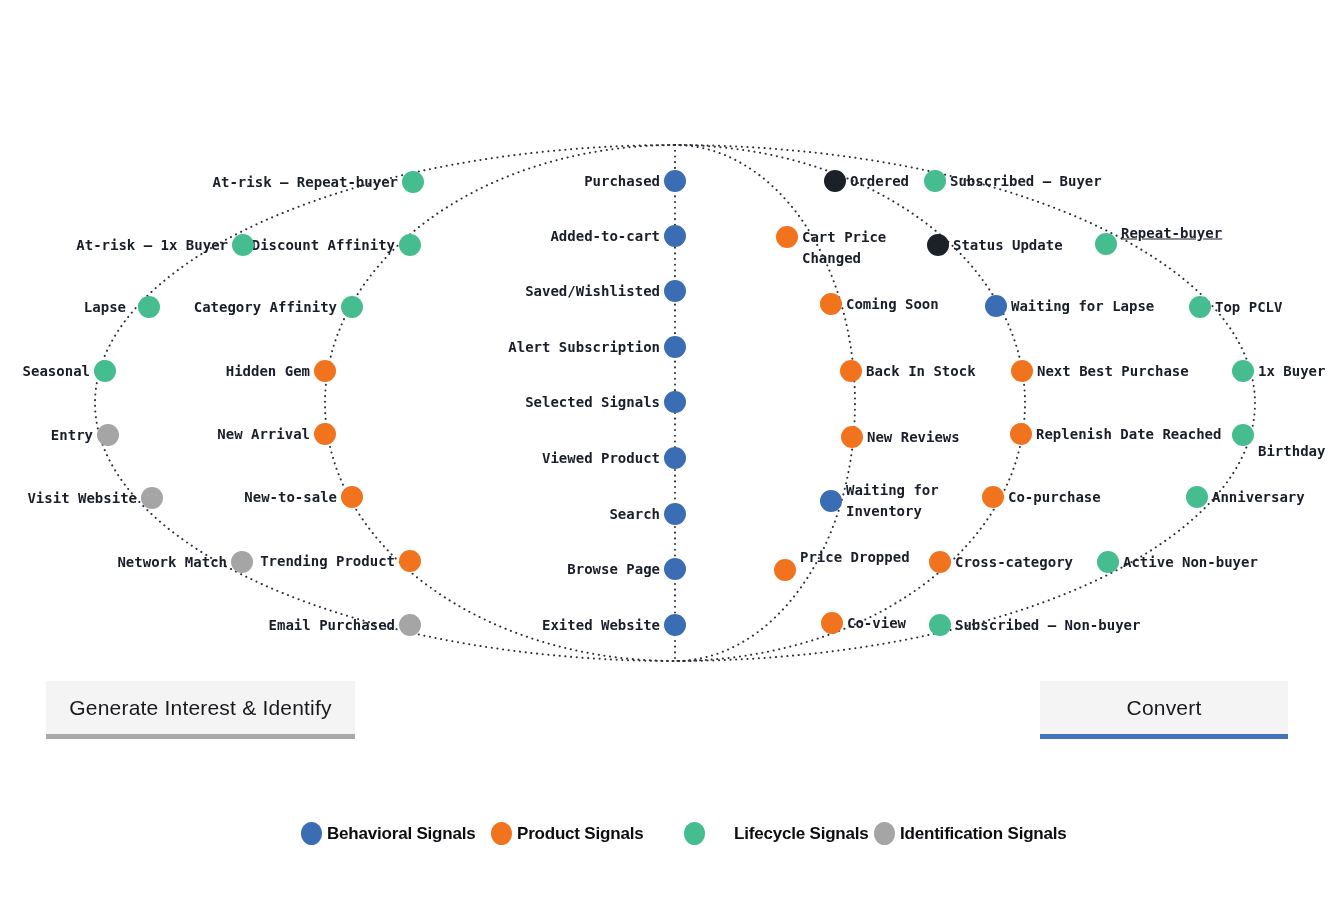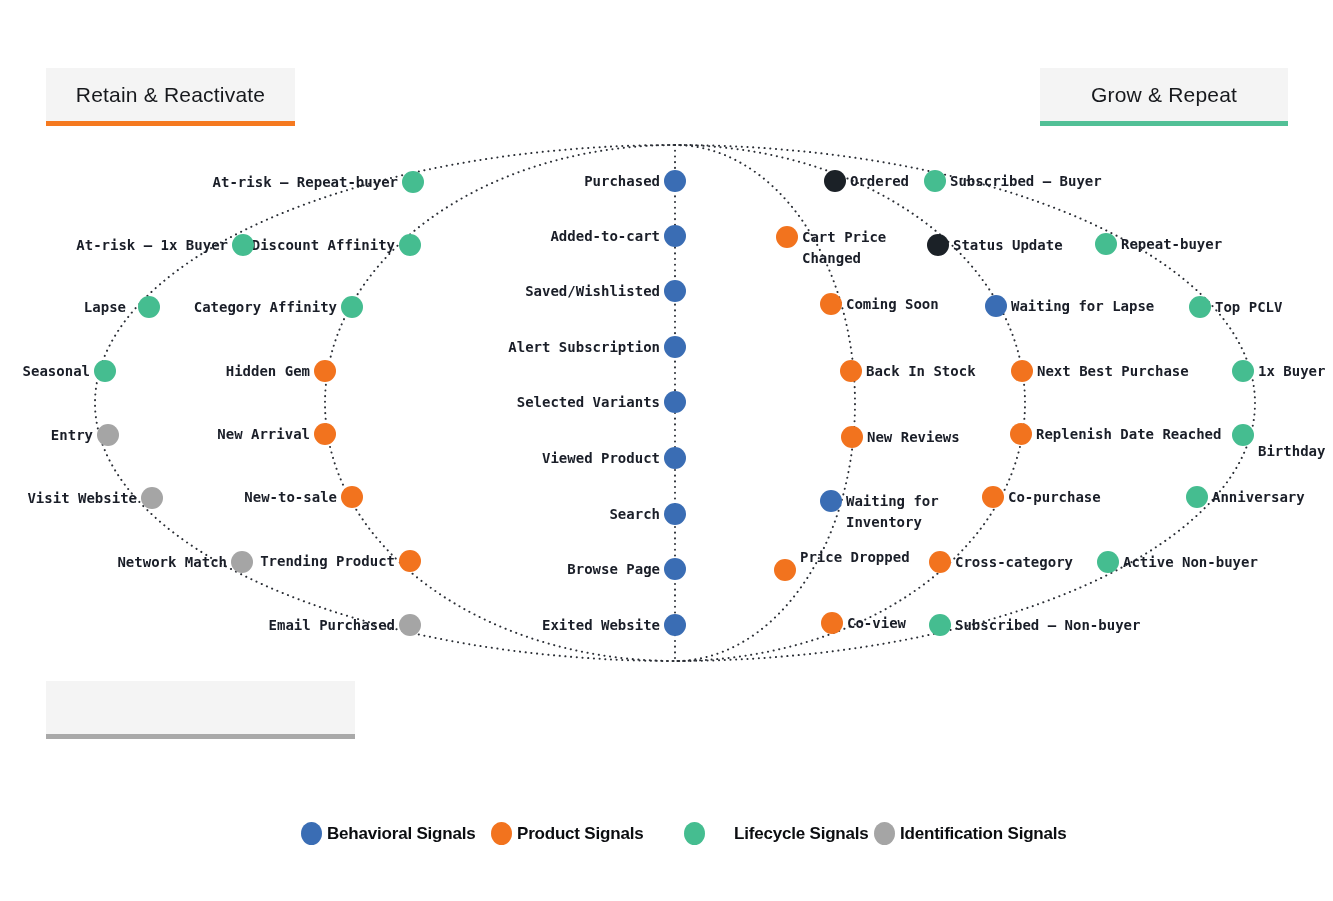--- a/index.html
+++ b/index.html
@@ -28,55 +28,52 @@
 <div id="stage">
 
   <svg id="curves" width="1333" height="901">
       <path d="M 675 145 L 675 661" stroke="#2A2E35" stroke-width="2" fill="none" stroke-linecap="round" stroke-dasharray="0.1 5.6"></path>
       <ellipse cx="675" cy="403" rx="580" ry="258" stroke="#2A2E35" stroke-width="2" fill="none" stroke-linecap="round" stroke-dasharray="0.1 5.6"></ellipse>
       <path d="M 675 145 A 350 258 0 0 0 675 661" stroke="#2A2E35" stroke-width="2" fill="none" stroke-linecap="round" stroke-dasharray="0.1 5.6"></path>
       <path d="M 675 145 A 180 258 0 0 1 675 661" stroke="#2A2E35" stroke-width="2" fill="none" stroke-linecap="round" stroke-dasharray="0.1 5.6"></path>
       <path d="M 675 145 A 350 258 0 0 1 675 661" stroke="#2A2E35" stroke-width="2" fill="none" stroke-linecap="round" stroke-dasharray="0.1 5.6"></path>
     </svg>
 
-  <div class="quad-box" style="left:46px;top:68px;width:249px;height:53px;">
-    <span>Retain &amp; Reactivate</span>
-    <span class="accent" style="background: rgb(245, 121, 31);"></span>
-  </div>
-
-  <div class="quad-box" style="left:1040px;top:68px;width:248px;height:53px;">
-    <span>Grow &amp; Repeat</span>
-    <span class="accent" style="background: rgb(82, 192, 150);"></span>
-  </div>
+
 
   <div class="quad-box" style="left:46px;top:681px;width:309px;height:53px;">
+    <span>Generate Interest &amp; Identify</span>
     <span class="accent" style="background: rgb(169, 169, 169);"></span>
   </div>
 
+  <div class="quad-box" style="left:1040px;top:681px;width:248px;height:53px;">
+    <span>Convert</span>
+    <span class="accent" style="background: rgb(68, 114, 184);"></span>
+  </div>
 
   <div id="nodes">
       <div class="node">
         <span class="dot" style="left: 675px; top: 181px; background: rgb(58, 109, 180);"></span>
         <span class="nlabel side-left" style="left: 660px; top: 181px;">Purchased</span>
       </div>
       <div class="node">
         <span class="dot" style="left: 675px; top: 236px; background: rgb(58, 109, 180);"></span>
         <span class="nlabel side-left" style="left: 660px; top: 236px;">Added-to-cart</span>
       </div>
       <div class="node">
         <span class="dot" style="left: 675px; top: 291px; background: rgb(58, 109, 180);"></span>
         <span class="nlabel side-left" style="left: 660px; top: 291px;">Saved/Wishlisted</span>
       </div>
       <div class="node">
         <span class="dot" style="left: 675px; top: 347px; background: rgb(58, 109, 180);"></span>
         <span class="nlabel side-left" style="left: 660px; top: 347px;">Alert Subscription</span>
       </div>
       <div class="node">
         <span class="dot" style="left: 675px; top: 402px; background: rgb(58, 109, 180);"></span>
-        <span class="nlabel side-left" style="left: 660px; top: 402px;">Selected Variants</span>
+        <span class="nlabel side-left" style="left: 660px; top: 402px;">Selected Signals</span>
       </div>
       <div class="node">
         <span class="dot" style="left: 675px; top: 458px; background: rgb(58, 109, 180);"></span>
         <span class="nlabel side-left" style="left: 660px; top: 458px;">Viewed Product</span>
       </div>
       <div class="node">
         <span class="dot" style="left: 675px; top: 514px; background: rgb(58, 109, 180);"></span>
         <span class="nlabel side-left" style="left: 660px; top: 514px;">Search</span>
       </div>
       <div class="node">
@@ -155,21 +152,21 @@
       <div class="node">
         <span class="dot" style="left: 851px; top: 371px; background: rgb(242, 115, 30);"></span>
         <span class="nlabel side-right" style="left: 866px; top: 371px;">Back In Stock</span>
       </div>
       <div class="node">
         <span class="dot" style="left: 852px; top: 437px; background: rgb(242, 115, 30);"></span>
         <span class="nlabel side-right" style="left: 867px; top: 437px;">New Reviews</span>
       </div>
       <div class="node">
         <span class="dot" style="left: 831px; top: 501px; background: rgb(58, 109, 180);"></span>
-        <span class="nlabel side-right multi" style="left: 846px; top: 501px;">Waiting for
+        <span class="nlabel side-right multi" style="left: 846px; top: 490px;">Waiting for
 Inventory</span>
       </div>
       <div class="node">
         <span class="dot" style="left: 785px; top: 570px; background: rgb(242, 115, 30);"></span>
         <span class="nlabel side-right" style="left: 800px; top: 557px;">Price Dropped</span>
       </div>
       <div class="node">
         <span class="dot" style="left: 832px; top: 623px; background: rgb(242, 115, 30);"></span>
         <span class="nlabel side-right" style="left: 847px; top: 623px;">Co-view</span>
       </div>
@@ -204,21 +201,21 @@
       <div class="node">
         <span class="dot" style="left: 940px; top: 625px; background: rgb(69, 189, 144);"></span>
         <span class="nlabel side-right" style="left: 955px; top: 625px;">Subscribed — Non-buyer</span>
       </div>
       <div class="node">
         <span class="dot" style="left: 935px; top: 181px; background: rgb(69, 189, 144);"></span>
         <span class="nlabel side-right" style="left: 950px; top: 181px;">Subscribed — Buyer</span>
       </div>
       <div class="node">
         <span class="dot" style="left: 1106px; top: 244px; background: rgb(69, 189, 144);"></span>
-        <span class="nlabel side-right" style="left: 1121px; top: 244px;">Repeat-buyer</span>
+        <span class="nlabel side-right" style="left: 1121px; top: 233px; text-decoration: underline;">Repeat-buyer</span>
       </div>
       <div class="node">
         <span class="dot" style="left: 1200px; top: 307px; background: rgb(69, 189, 144);"></span>
         <span class="nlabel side-right" style="left: 1215px; top: 307px;">Top PCLV</span>
       </div>
       <div class="node">
         <span class="dot" style="left: 1243px; top: 371px; background: rgb(69, 189, 144);"></span>
         <span class="nlabel side-right" style="left: 1258px; top: 371px;">1x Buyer</span>
       </div>
       <div class="node">

